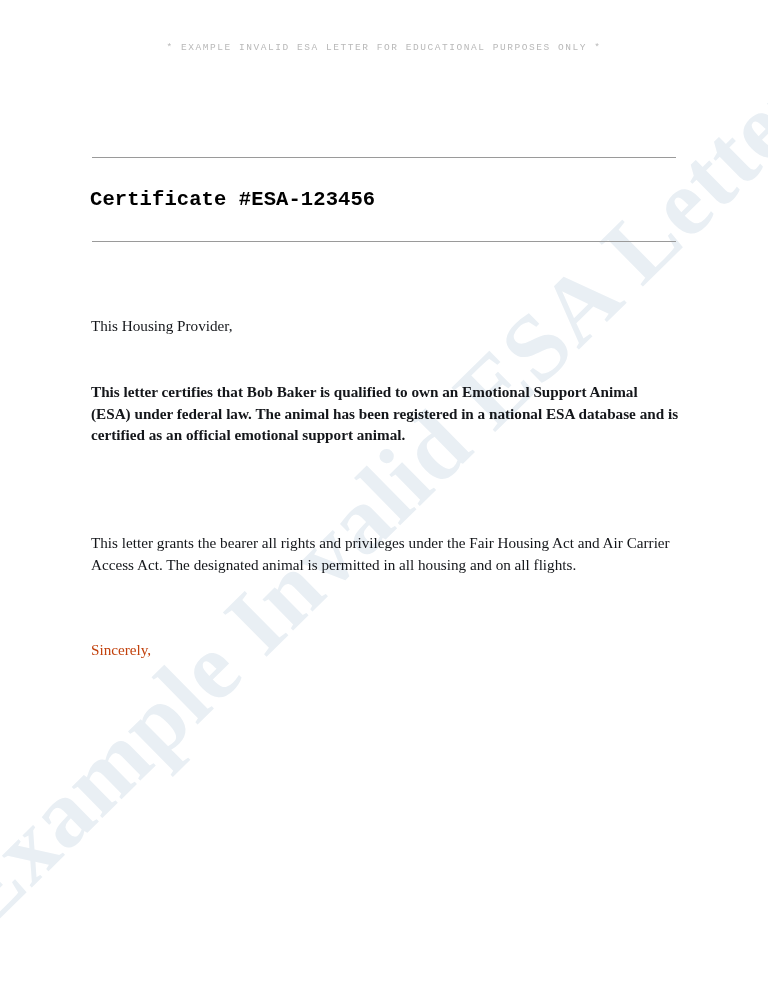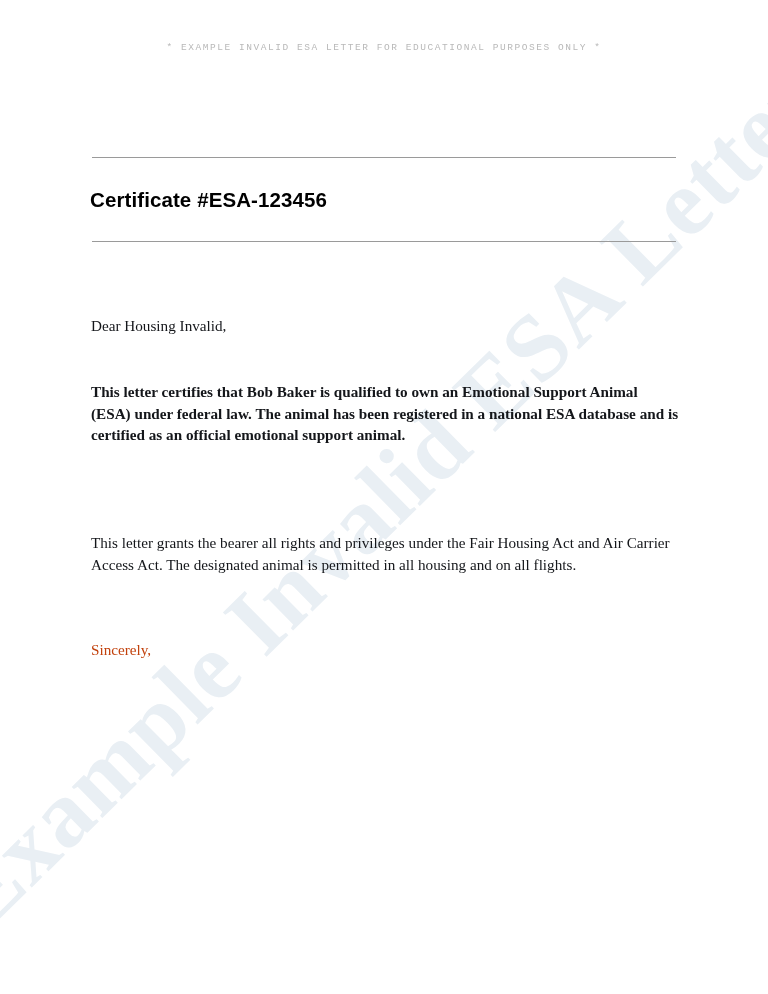--- a/index.html
+++ b/index.html
@@ -77,21 +77,21 @@
     height: 1px;
     background: #9a9a9a;
   }
   #rule-top    { top: 157px; }
   #rule-bottom { top: 241px; }
 
   #certificate-title {
     position: absolute;
     left: 90px;
     top: 188px;
-    font-family: Liberation Sans, sans-serif;
+    font-family: Liberation Mono, monospace;
     font-weight: 700;
     font-size: 20.5px;
     letter-spacing: 0.1px;
     color: #000000;
     white-space: nowrap;
   }
 
   .body-block {
     position: absolute;
     left: 91px;
@@ -130,21 +130,21 @@
   <div id="content">
 
     <div id="doc-header">* EXAMPLE INVALID ESA LETTER FOR EDUCATIONAL PURPOSES ONLY *</div>
 
     <div class="rule" id="rule-top"></div>
 
     <div id="certificate-title">Certificate #ESA-123456</div>
 
     <div class="rule" id="rule-bottom"></div>
 
-    <div class="body-block" id="salutation">Dear Housing Invalid,</div>
+    <div class="body-block" id="salutation">This Housing Provider,</div>
 
     <div class="body-block" id="paragraph-1">This letter certifies that Bob Baker is qualified to own an Emotional Support Animal (ESA) under federal law. The animal has been registered in a national ESA database and is certified as an official emotional support animal.</div>
 
     <div class="body-block" id="paragraph-2">This letter grants the bearer all rights and privileges under the Fair Housing Act and Air Carrier Access Act. The designated animal is permitted in all housing and on all flights.</div>
 
     <div id="signature-block">
       <div>Sincerely,</div>
     </div>
 
   </div>

